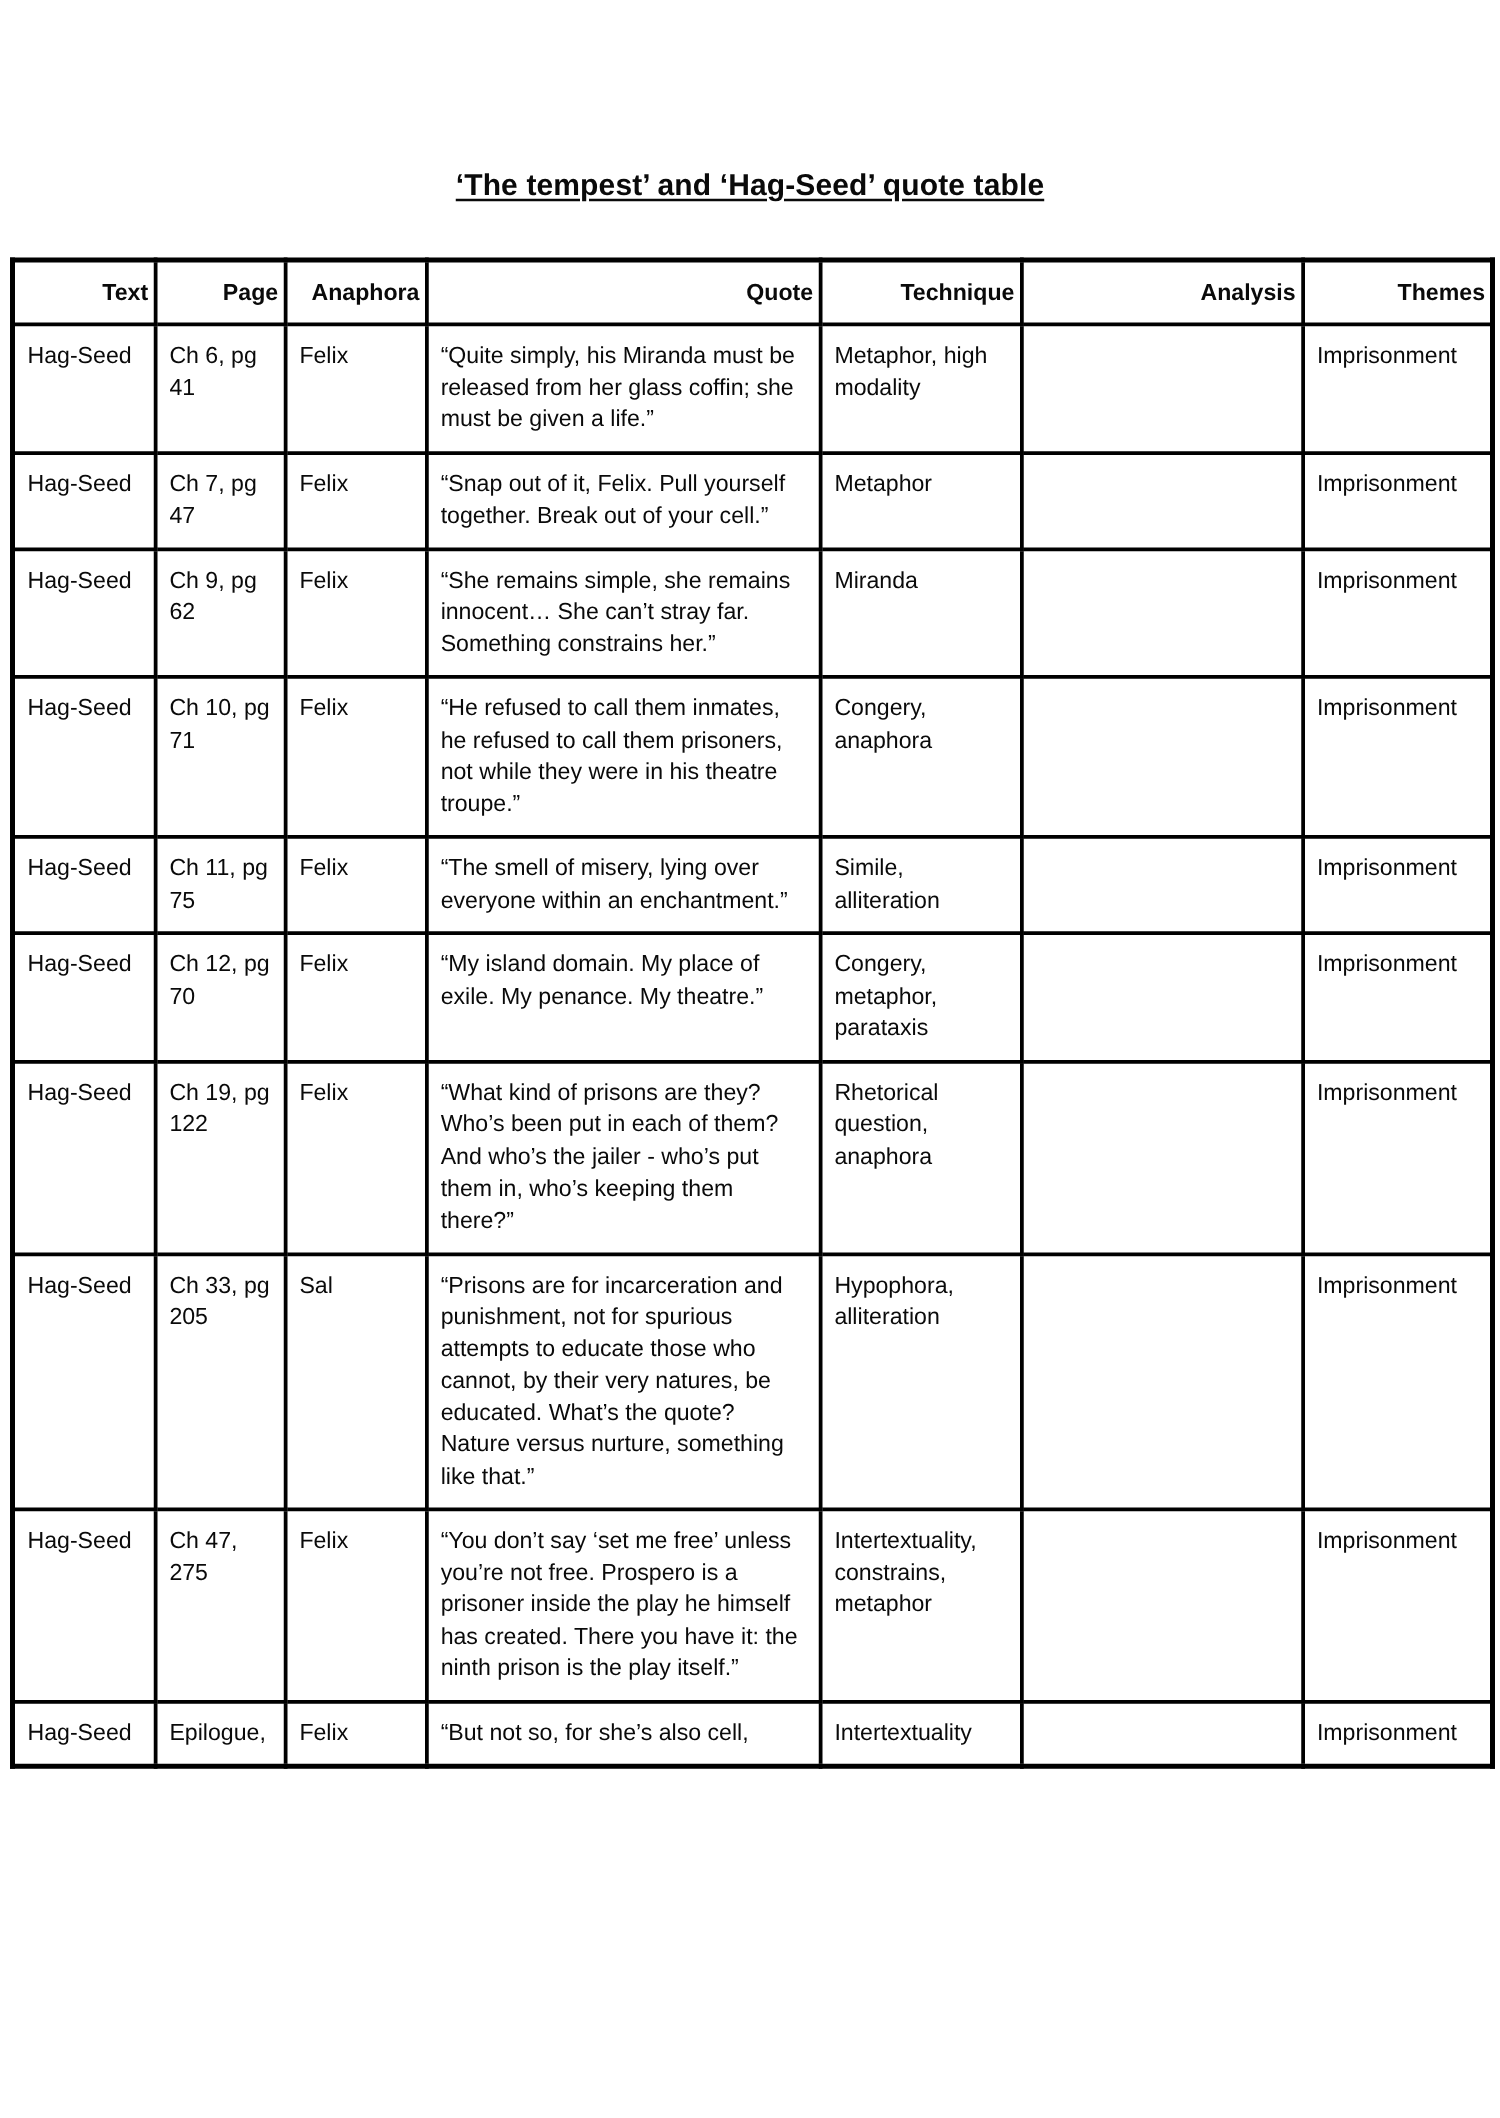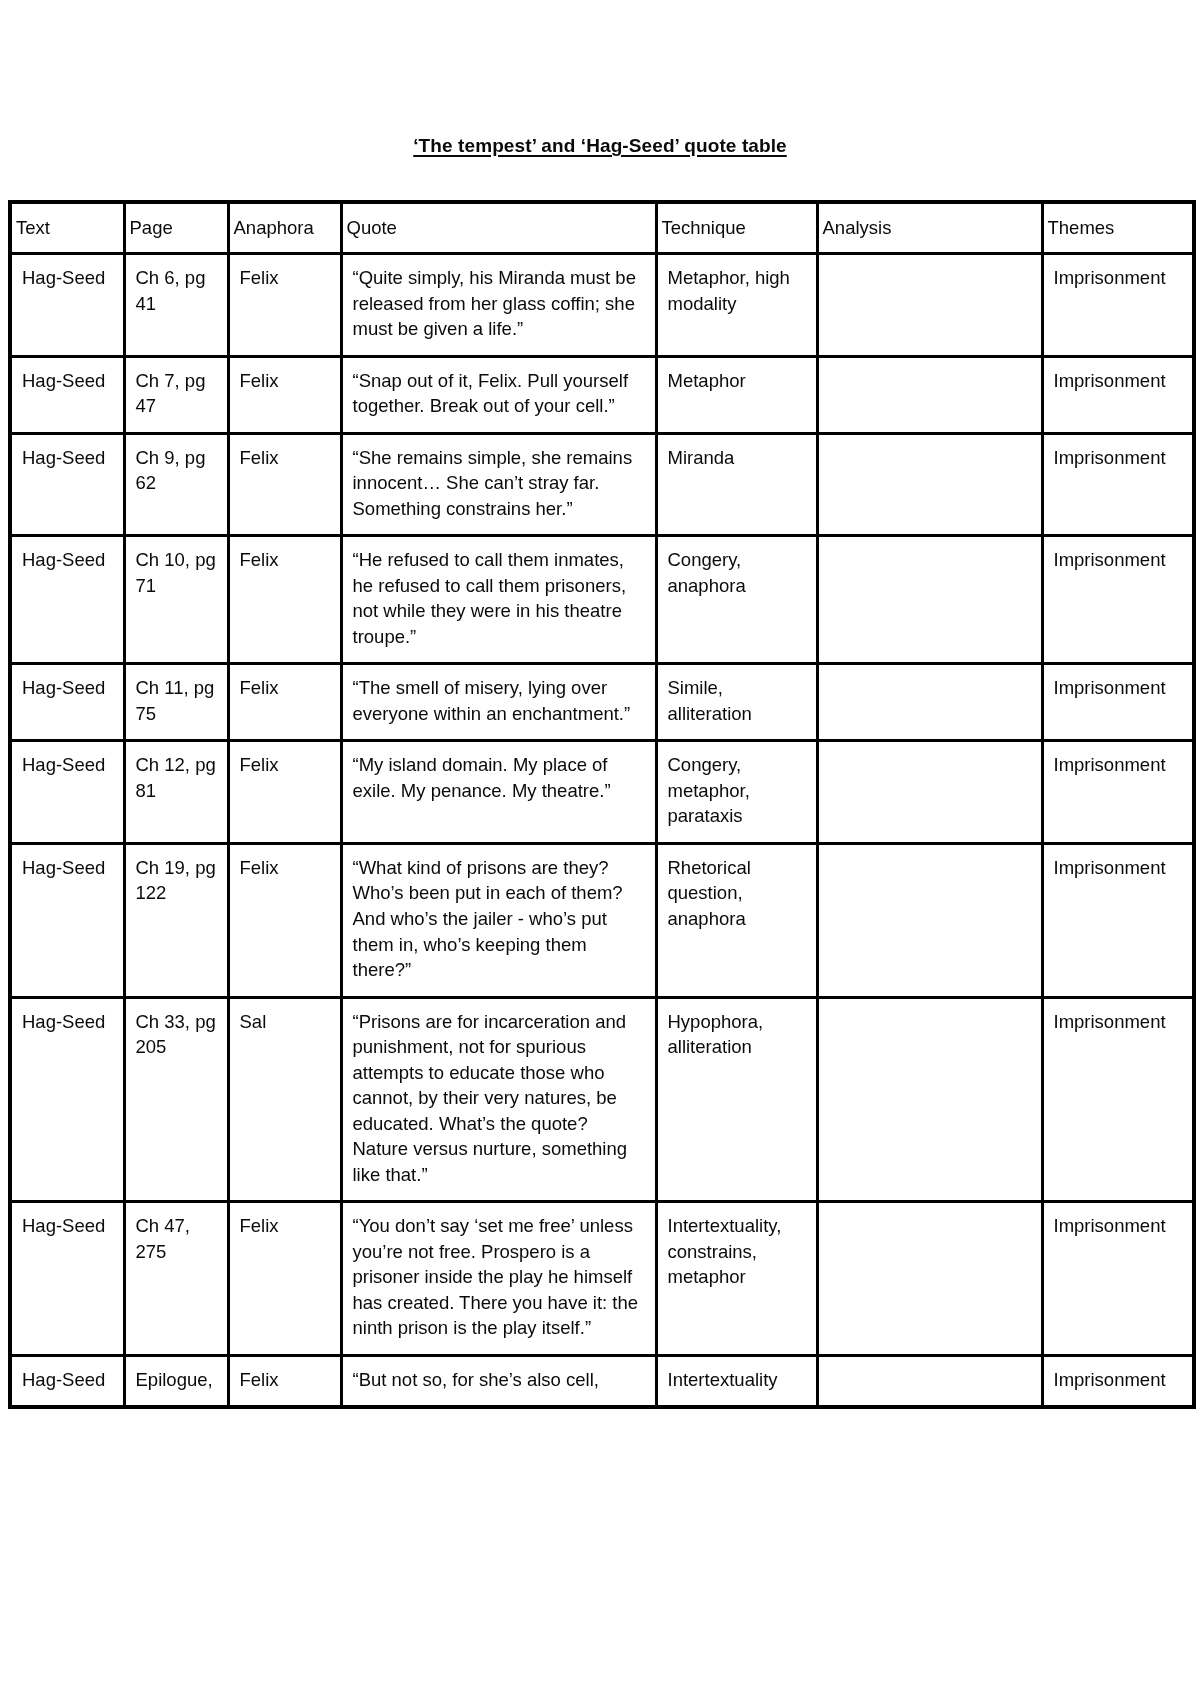--- a/index.html
+++ b/index.html
@@ -11,21 +11,21 @@
     width: 1200px;
     height: 1694px;
     overflow: hidden;
     font-family: "Liberation Sans", "DejaVu Sans", sans-serif;
     color: #0a0a0a;
   }
   .doc-title {
     margin: 0;
     padding-top: 135px;
     text-align: center;
-    font-size: 19px;
+    font-size: 24px;
     font-weight: 700;
     text-decoration: underline;
     text-decoration-thickness: 2px;
     text-underline-offset: 3px;
     letter-spacing: 0.1px;
   }
   table.quote-table {
     border-collapse: collapse;
     table-layout: fixed;
     margin: 43px 0 0 8px;
@@ -33,22 +33,22 @@
     border: 4px solid #000;
   }
   .quote-table th,
   .quote-table td {
     border: 3px solid #000;
     font-size: 18.5px;
     vertical-align: top;
     overflow-wrap: break-word;
   }
   .quote-table th {
-    font-weight: 400;
-    text-align: left;
+    font-weight: 700;
+    text-align: right;
     padding: 13px 4px;
     line-height: 1.2;
   }
   .quote-table td {
     text-align: left;
     padding: 10px 8px 13px 10px;
     line-height: 1.38;
     min-height: 30px;
   }
   col.c-text      { width: 114px; }
@@ -133,21 +133,21 @@
       <td>Ch 11, pg 75</td>
       <td>Felix</td>
       <td>“The smell of misery, lying over everyone within an enchantment.”</td>
       <td>Simile, alliteration</td>
       <td></td>
       <td>Imprisonment</td>
     </tr>
 
     <tr>
       <td>Hag-Seed</td>
-      <td>Ch 12, pg 81</td>
+      <td>Ch 12, pg 70</td>
       <td>Felix</td>
       <td>“My island domain. My place of exile. My penance. My theatre.”</td>
       <td>Congery, metaphor, parataxis</td>
       <td></td>
       <td>Imprisonment</td>
     </tr>
 
     <tr>
       <td>Hag-Seed</td>
       <td>Ch 19, pg 122</td>

